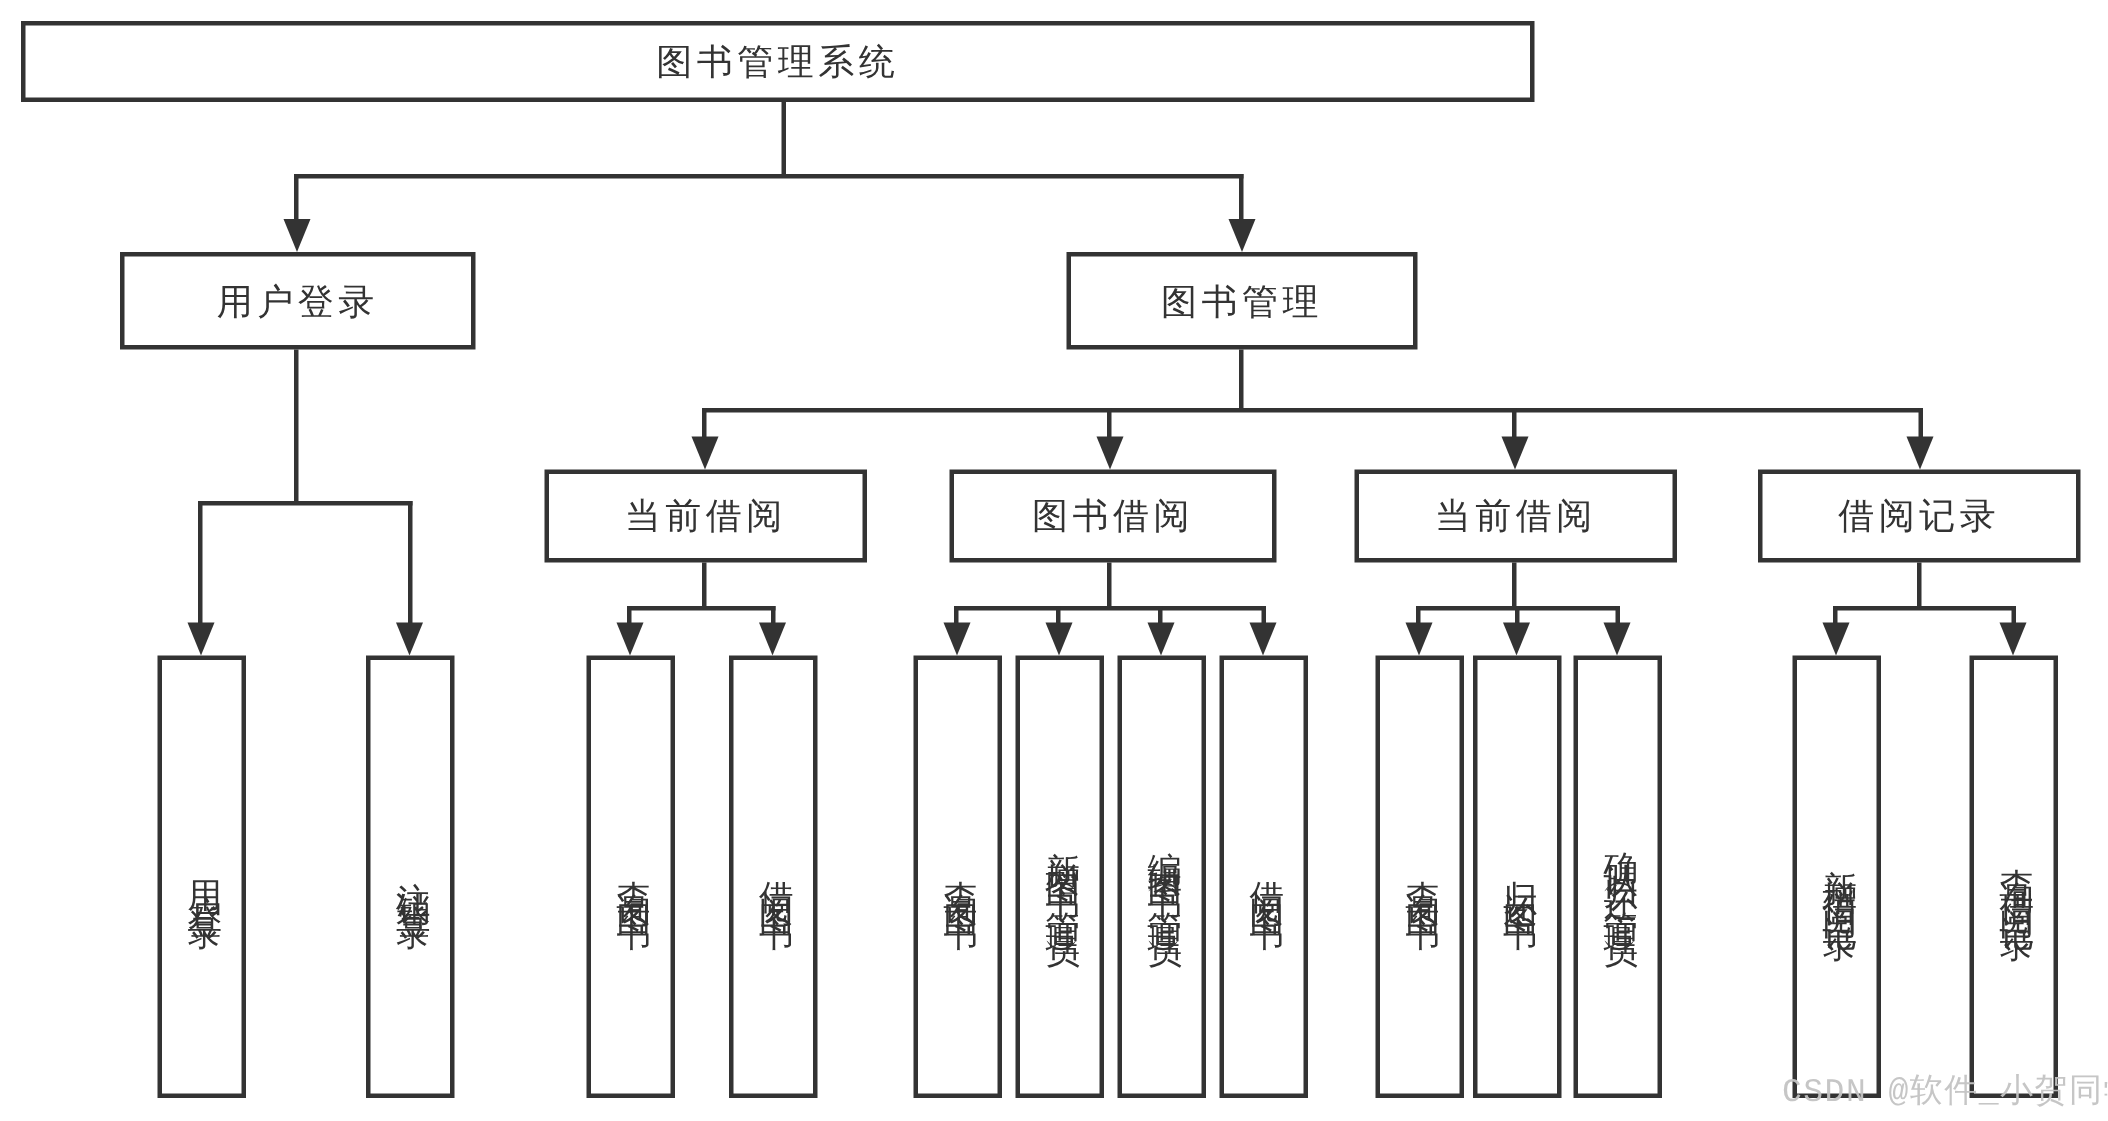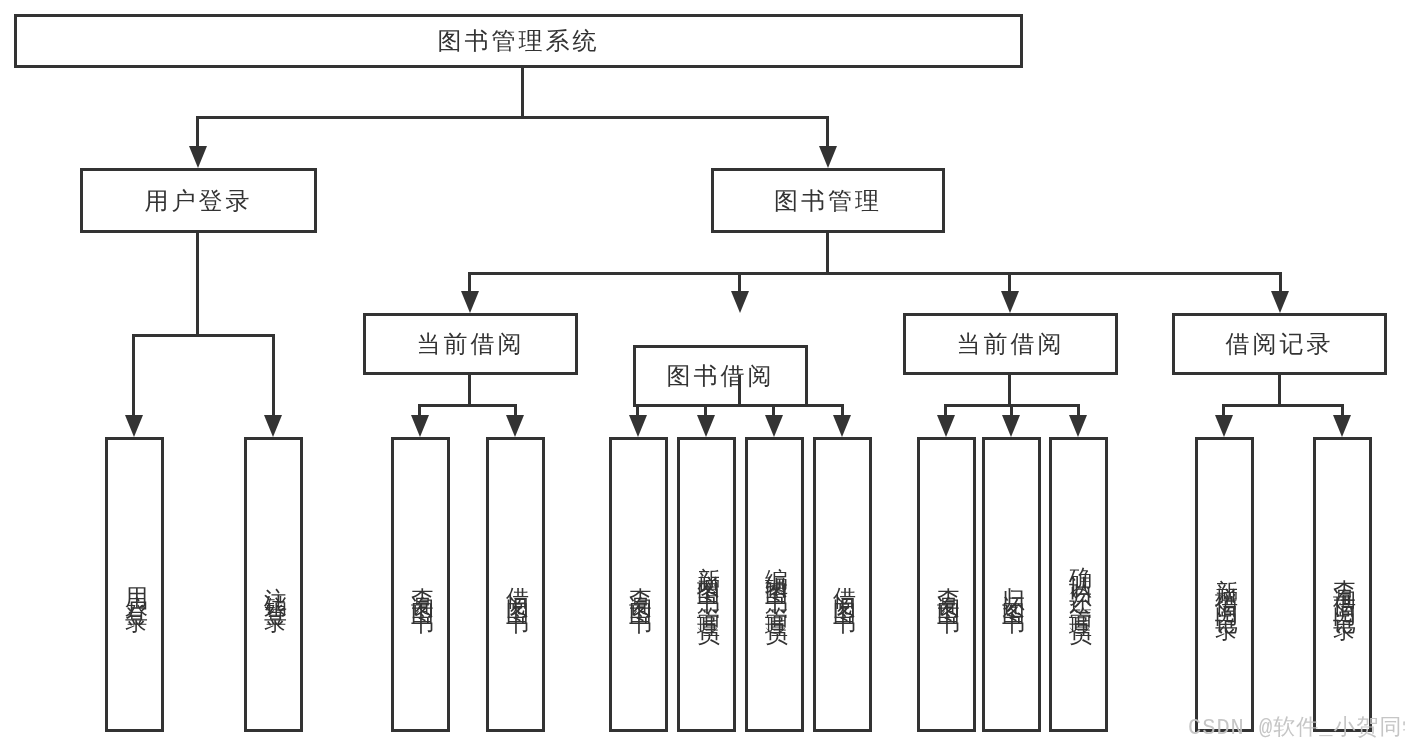--- a/index.html
+++ b/index.html
@@ -68,21 +68,21 @@
   </div>
 
   <div class="box" style="left:711px; top:168px; width:234px; height:65px;justify-content:center;">
     <span class="lbl">图书管理</span>
   </div>
 
   <div class="box" style="left:363px; top:313px; width:215px; height:62px;">
     <span class="lbl">当前借阅</span>
   </div>
 
-  <div class="box" style="left:633px; top:313px; width:175px; height:62px;margin-top:32px;">
+  <div class="box" style="left:633px; top:313px; width:218px; height:62px;">
     <span class="lbl">图书借阅</span>
   </div>
 
   <div class="box" style="left:903px; top:313px; width:215px; height:62px;">
     <span class="lbl">当前借阅</span>
   </div>
 
   <div class="box" style="left:1172px; top:313px; width:215px; height:62px;">
     <span class="lbl">借阅记录</span>
   </div>

